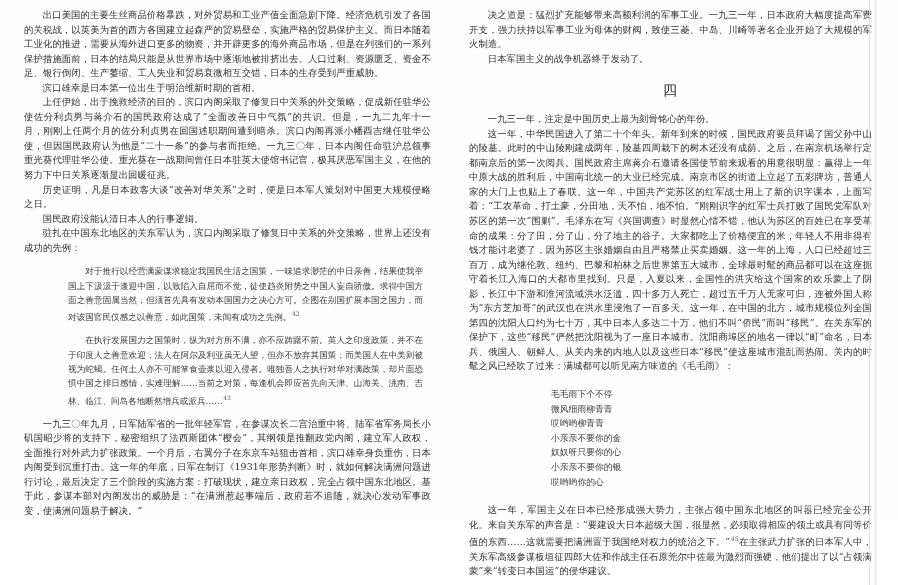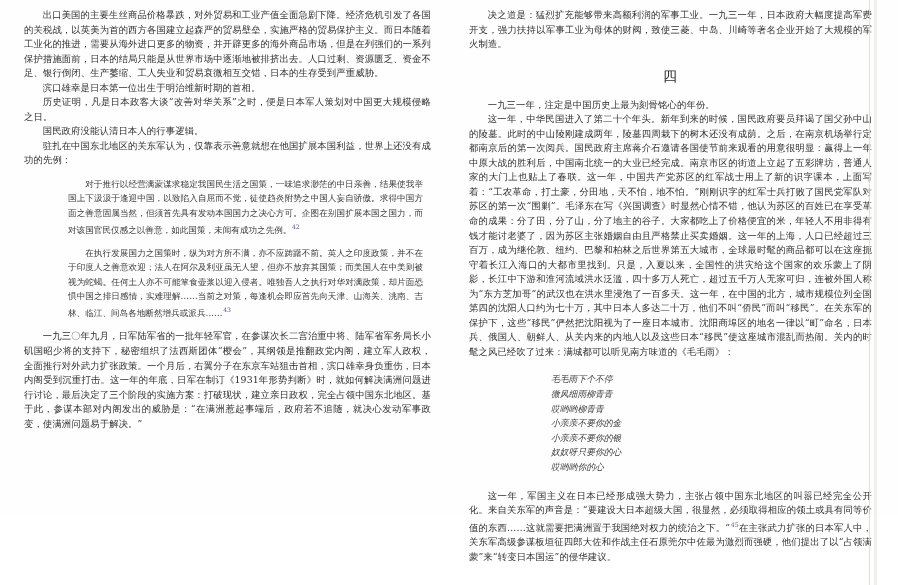--- a/index.html
+++ b/index.html
@@ -86,68 +86,69 @@
   }
   .lyrics {
     margin: 13px 0 14px 0;
     padding-left: 82px;
     font-size: 8.8px;
     line-height: 14.6px;
     color: #3a3a3a;
   }
   .lyric-line {
     white-space: nowrap;
-    font-style: italic;
   }
   .fn {
     font-size: 6.2px;
     vertical-align: super;
     color: #4a5a86;
     letter-spacing: 0;
     padding: 0 0.5px;
   }
 </style>
 </head>
 <body>
 
 <div class="spread">
 
   <div class="page page-left">
 
     <p class="body-text">出口美国的主要生丝商品价格暴跌，对外贸易和工业产值全面急剧下降。经济危机引发了各国的关税战，以英美为首的西方各国建立起森严的贸易壁垒，实施严格的贸易保护主义。而日本随着工业化的推进，需要从海外进口更多的物资，并开辟更多的海外商品市场，但是在列强们的一系列保护措施面前，日本的结局只能是从世界市场中逐渐地被排挤出去。人口过剩、资源匮乏、资金不足、银行倒闭、生产萎缩、工人失业和贸易衰微相互交错，日本的生存受到严重威胁。</p>
     <p class="body-text">滨口雄幸是日本第一位出生于明治维新时期的首相。</p>
+    <p class="body-text">上任伊始，出于挽救经济的目的，滨口内阁采取了修复日中关系的外交策略，促成新任驻华公使佐分利贞男与蒋介石的国民政府达成了“全面改善日中气氛”的共识。但是，一九二九年十一月，刚刚上任两个月的佐分利贞男在回国述职期间遭到暗杀。滨口内阁再派小幡酉吉继任驻华公使，但因国民政府认为他是“二十一条”的参与者而拒绝。一九三〇年，日本内阁任命驻沪总领事重光葵代理驻华公使。重光葵在一战期间曾任日本驻英大使馆书记官，极其厌恶军国主义，在他的努力下中日关系逐渐显出回暖征兆。</p>
     <p class="body-text">历史证明，凡是日本政客大谈“改善对华关系”之时，便是日本军人策划对中国更大规模侵略之日。</p>
     <p class="body-text">国民政府没能认清日本人的行事逻辑。</p>
-    <p class="body-text">驻扎在中国东北地区的关东军认为，仅靠表示善意就想在他国扩展本国利益，世界上还没有成功的先例：</p>
+    <p class="body-text">驻扎在中国东北地区的关东军认为，滨口内阁采取了修复日中关系的外交策略，世界上还没有成功的先例：</p>
 
     <div class="quote"><span>对于推行以经营满蒙谋求稳定我国民生活之国策，一味追求渺茫的中日亲善，结果使我举国上下汲汲于逢迎中国，以致陷入自屈而不觉，徒使趋炎附势之中国人妄自骄傲。求得中国方面之善意固属当然，但须首先具有发动本国国力之决心方可。企图在别国扩展本国之国力，而对该国官民仅感之以善意，如此国策，未闻有成功之先例。</span><span class="fn">42</span></div>
 
 
     <div class="quote"><span>在执行发展国力之国策时，纵为对方所不满，亦不应踌躇不前。英人之印度政策，并不在于印度人之善意欢迎；法人在阿尔及利亚虽无人望，但亦不放弃其国策；而美国人在中美则被视为蛇蝎。任何土人亦不可能箪食壶浆以迎入侵者。唯独吾人之执行对华对满政策，却片面恐惧中国之排日感情，实难理解……当前之对策，每逢机会即应首先向天津、山海关、洮南、吉林、临江、间岛各地断然增兵或派兵……</span><span class="fn">43</span></div>
 
     <p class="body-text"><span>一九三〇年九月，日军陆军省的一批年轻军官，在参谋次长二宫治重中将、陆军省军务局长小矶国昭少将的支持下，秘密组织了法西斯团体“樱会”，其纲领是推翻政党内阁，建立军人政权，全面推行对外武力扩张政策。一个月后，右翼分子在东京车站狙击首相，滨口雄幸身负重伤，日本内阁受到沉重打击。这一年的年底，日军在制订《1931年形势判断》时，就如何解决满洲问题进行讨论，最后决定了三个阶段的实施方案：打破现状，建立亲日政权，完全占领中国东北地区。基于此，参谋本部对内阁发出的威胁是：“在满洲惹起事端后，政府若不追随，就决心发动军事政变，使满洲问题易于解决。”</span></p>
 
   </div>
 
   <div class="page page-right">
 
     <p class="body-text">决之道是：猛烈扩充能够带来高额利润的军事工业。一九三一年，日本政府大幅度提高军费开支，强力扶持以军事工业为母体的财阀，致使三菱、中岛、川崎等著名企业开始了大规模的军火制造。</p>
+    <p class="body-text">日本军国主义的战争机器终于发动了。</p>
 
     <h2 class="section-heading">四</h2>
 
     <p class="body-text">一九三一年，注定是中国历史上最为刻骨铭心的年份。</p>
     <p class="body-text">这一年，中华民国进入了第二十个年头。新年到来的时候，国民政府要员拜谒了国父孙中山的陵墓。此时的中山陵刚建成两年，陵墓四周栽下的树木还没有成荫。之后，在南京机场举行定都南京后的第一次阅兵。国民政府主席蒋介石邀请各国使节前来观看的用意很明显：赢得上一年中原大战的胜利后，中国南北统一的大业已经完成。南京市区的街道上立起了五彩牌坊，普通人家的大门上也贴上了春联。这一年，中国共产党苏区的红军战士用上了新的识字课本，上面写着：“工农革命，打土豪，分田地，天不怕，地不怕。”刚刚识字的红军士兵打败了国民党军队对苏区的第一次“围剿”。毛泽东在写《兴国调查》时显然心情不错，他认为苏区的百姓已在享受革命的成果：分了田，分了山，分了地主的谷子。大家都吃上了价格便宜的米，年轻人不用非得有钱才能讨老婆了，因为苏区主张婚姻自由且严格禁止买卖婚姻。这一年的上海，人口已经超过三百万，成为继伦敦、纽约、巴黎和柏林之后世界第五大城市，全球最时髦的商品都可以在这座扼守着长江入海口的大都市里找到。只是，入夏以来，全国性的洪灾给这个国家的欢乐蒙上了阴影，长江中下游和淮河流域洪水泛滥，四十多万人死亡，超过五千万人无家可归，连被外国人称为“东方芝加哥”的武汉也在洪水里浸泡了一百多天。这一年，在中国的北方，城市规模位列全国第四的沈阳人口约为七十万，其中日本人多达二十万，他们不叫“侨民”而叫“移民”。在关东军的保护下，这些“移民”俨然把沈阳视为了一座日本城市。沈阳商埠区的地名一律以“町”命名，日本兵、俄国人、朝鲜人、从关内来的内地人以及这些日本“移民”使这座城市混乱而热闹。关内的时髦之风已经吹了过来：满城都可以听见南方味道的《毛毛雨》：</p>
 
     <div class="lyrics">
       <div class="lyric-line">毛毛雨下个不停</div>
       <div class="lyric-line">微风细雨柳青青</div>
       <div class="lyric-line">哎哟哟柳青青</div>
       <div class="lyric-line">小亲亲不要你的金</div>
+      <div class="lyric-line">奴奴呀只要你的心</div>
       <div class="lyric-line">小亲亲不要你的银</div>
-      <div class="lyric-line">奴奴呀只要你的心</div>
       <div class="lyric-line">哎哟哟你的心</div>
     </div>
 
 
     <p class="body-text"><span>这一年，军国主义在日本已经形成强大势力，主张占领中国东北地区的叫嚣已经完全公开化。来自关东军的声音是：“要建设大日本超级大国，很显然，必须取得相应的领土或具有同等价值的东西……这就需要把满洲置于我国绝对权力的统治之下。”</span><span class="fn">45</span><span>在主张武力扩张的日本军人中，关东军高级参谋板垣征四郎大佐和作战主任石原莞尔中佐最为激烈而强硬，他们提出了以“占领满蒙”来“转变日本国运”的侵华建议。</span></p>
 
   </div>
 
   <div class="gutter-edge"></div>
   <div class="gutter-edge2"></div>

